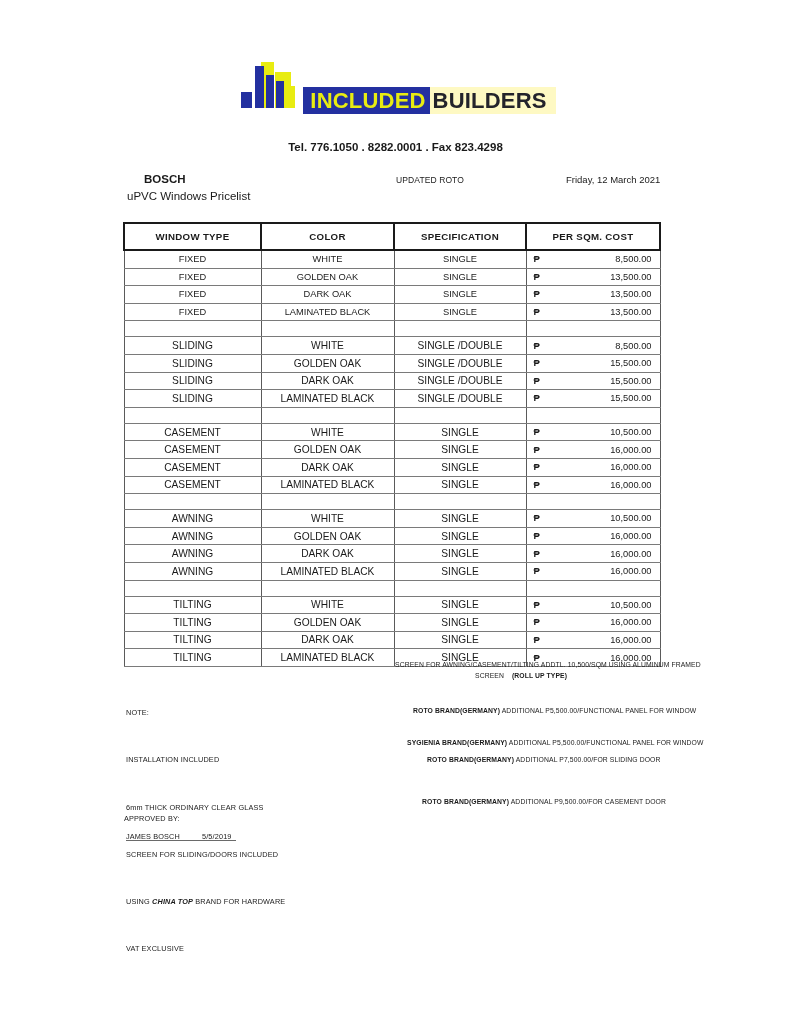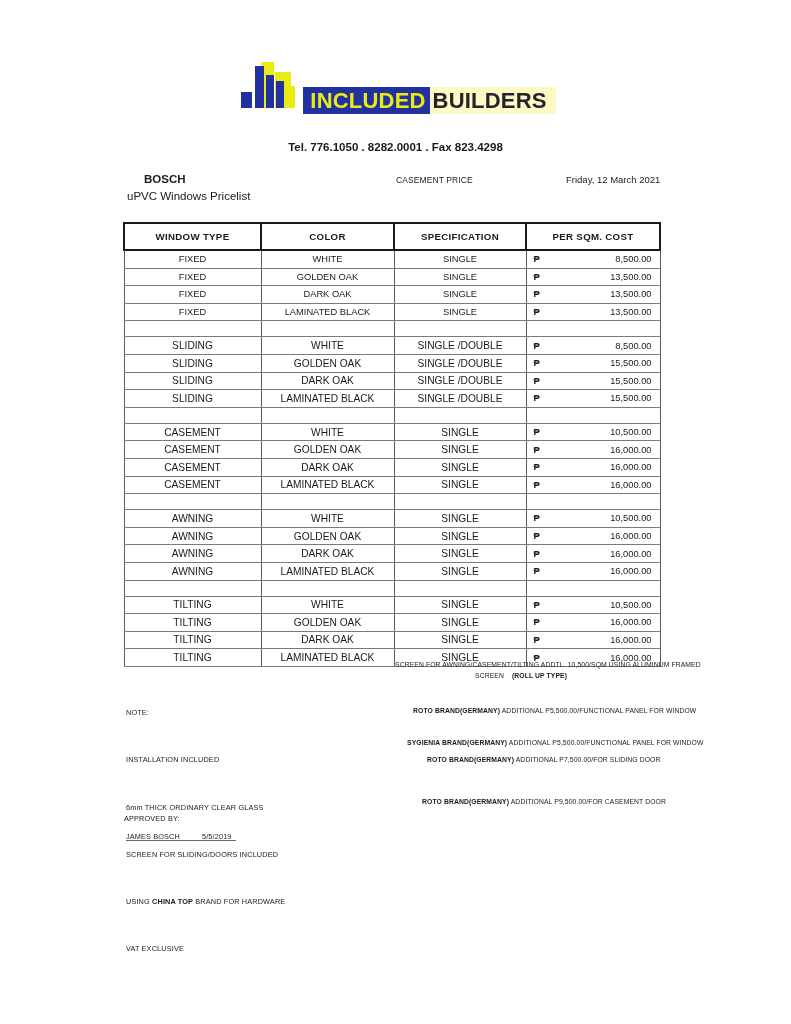--- a/index.html
+++ b/index.html
@@ -185,21 +185,21 @@
   
   .note-block {
     position: absolute;
     left: 126px;
     top: 669px;
     font-size: 7.3px;
     letter-spacing: 0.15px;
     line-height: 1;
   }
   .note-block div { margin-bottom: 11.5px; margin-top: 40px; }
-  .note-block b { font-weight: bold; }
+  .note-block b { font-weight: bold; font-style: italic; }
 
   .right-notes {
     position: absolute;
     left: 380px;
     top: 661px;
     width: 340px;
     font-size: 6.8px;
     letter-spacing: 0.1px;
     line-height: 1.25;
   }
@@ -258,21 +258,21 @@
         <span class="wm-a">INCLUDED</span>
         <span class="wm-b">BUILDERS</span>
       </div>
     </div>
   </div>
 
   <div class="addr addr2">Tel. 776.1050 . 8282.0001 . Fax 823.4298</div>
 
   <div class="meta-maxim">BOSCH</div>
   <div class="meta-sub">uPVC  Windows Pricelist</div>
-  <div class="meta-updated">CASEMENT PRICE</div>
+  <div class="meta-updated">UPDATED ROTO</div>
   <div class="meta-date">Friday, 12 March 2021</div>
 
   <table class="tbl">
     <colgroup>
       <col class="c1">
         <col class="c2">
         <col class="c3">
         <col class="c4">
     </colgroup>
     <thead>

